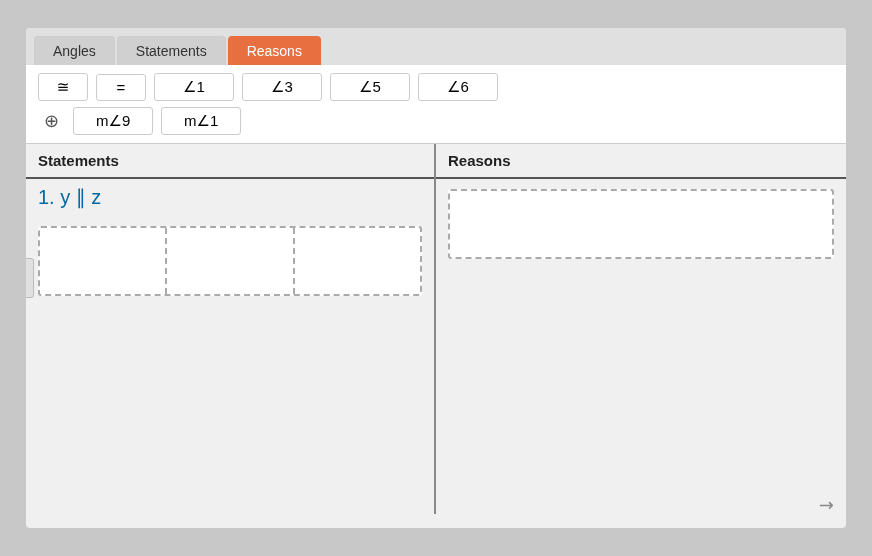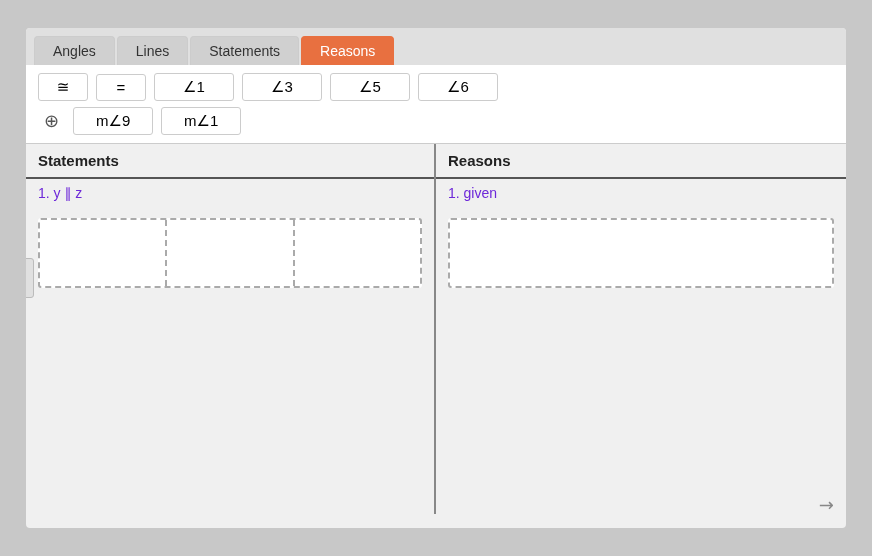--- a/index.html
+++ b/index.html
@@ -94,22 +94,22 @@
     }
     .panel-header {
       font-size: 15px;
       font-weight: 600;
       padding: 8px 12px;
       border-bottom: 2px solid #555;
       color: #222;
     }
     .panel-row {
       padding: 6px 12px;
-      font-size: 14px;
-      color: #6d28d9;
+      font-size: 20px;
+      color: #0369a1;
       border-bottom: 1px solid transparent;
     }
     .drop-zone {
       margin: 10px 12px;
       border: 2px dashed #aaa;
       border-radius: 3px;
       height: 70px;
       background: white;
       display: flex;
       align-items: center;
@@ -151,21 +151,20 @@
   </style>
 </head>
 <body>
 
 <div class="main-container">
 
   <div class="left-side-btn"></div>
 
   <div class="tab-bar">
     <div class="tab">Angles</div>
-    <div class="tab">Lines</div>
     <div class="tab">Statements</div>
     <div class="tab active">Reasons</div>
   </div>
 
   <div class="toolbar">
     <div class="toolbar-row">
       <button class="symbol-btn">≅</button>
       <button class="symbol-btn">=</button>
       <button class="symbol-btn wide">∠1</button>
       <button class="symbol-btn wide">∠3</button>
@@ -188,21 +187,20 @@
         <div class="drop-zone-inner">
           <div class="drop-cell"></div>
           <div class="drop-cell"></div>
           <div class="drop-cell"></div>
         </div>
       </div>
     </div>
 
     <div class="reasons-panel">
       <div class="panel-header">Reasons</div>
-      <div class="panel-row">1. given</div>
       <div class="drop-zone">
         <div class="drop-zone-inner">
           <div class="drop-cell"></div>
         </div>
       </div>
     </div>
 
   </div>
 
   <div class="corner-arrow">↗</div>

